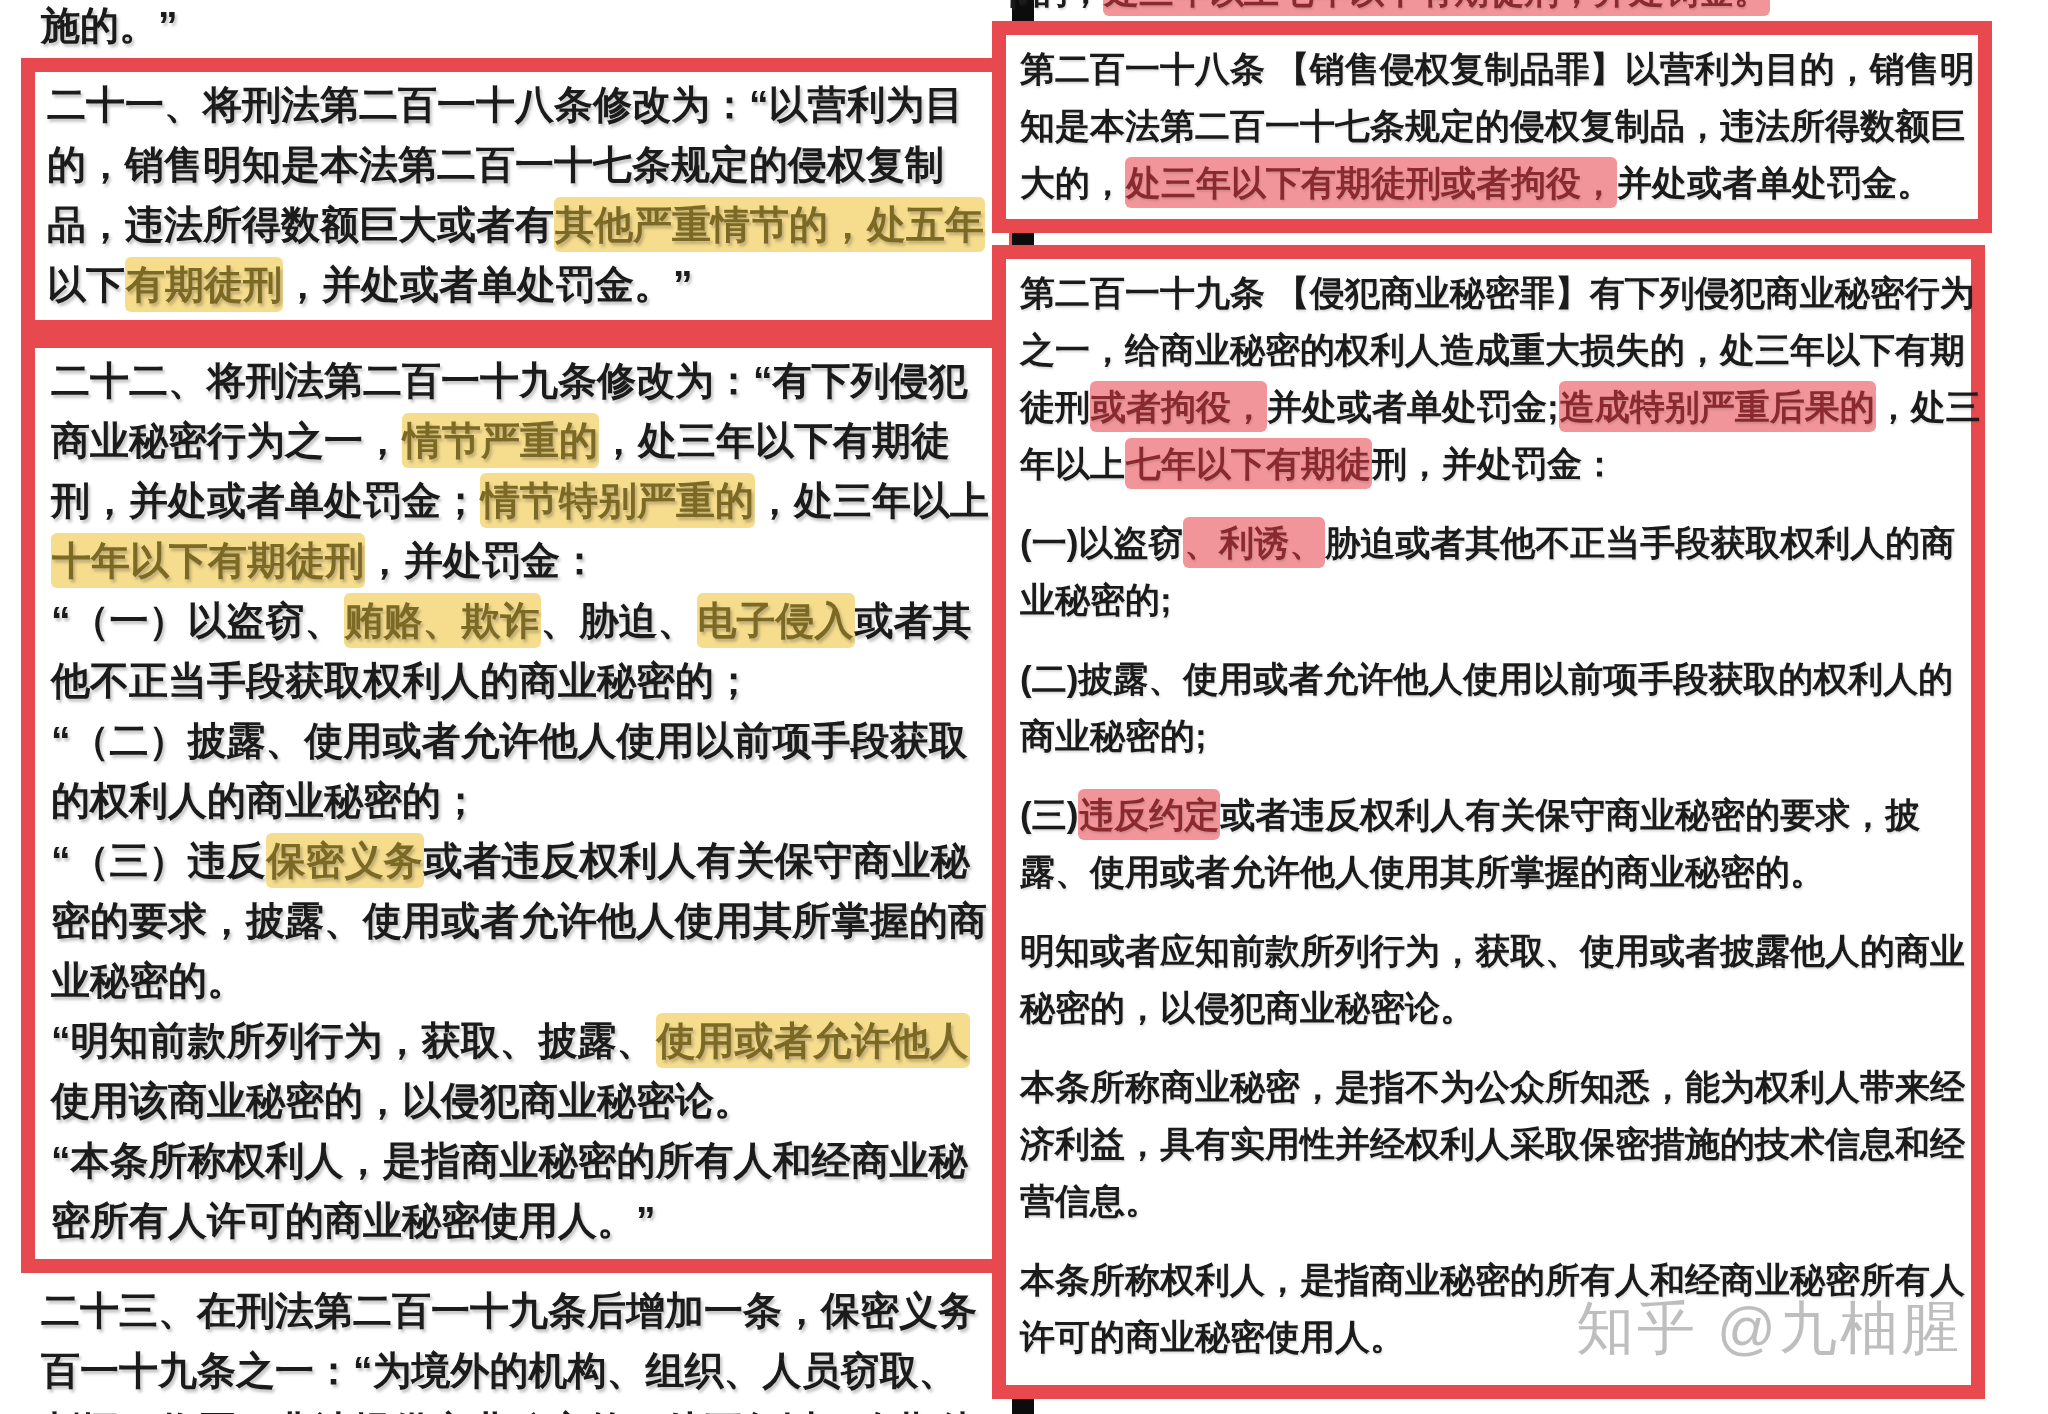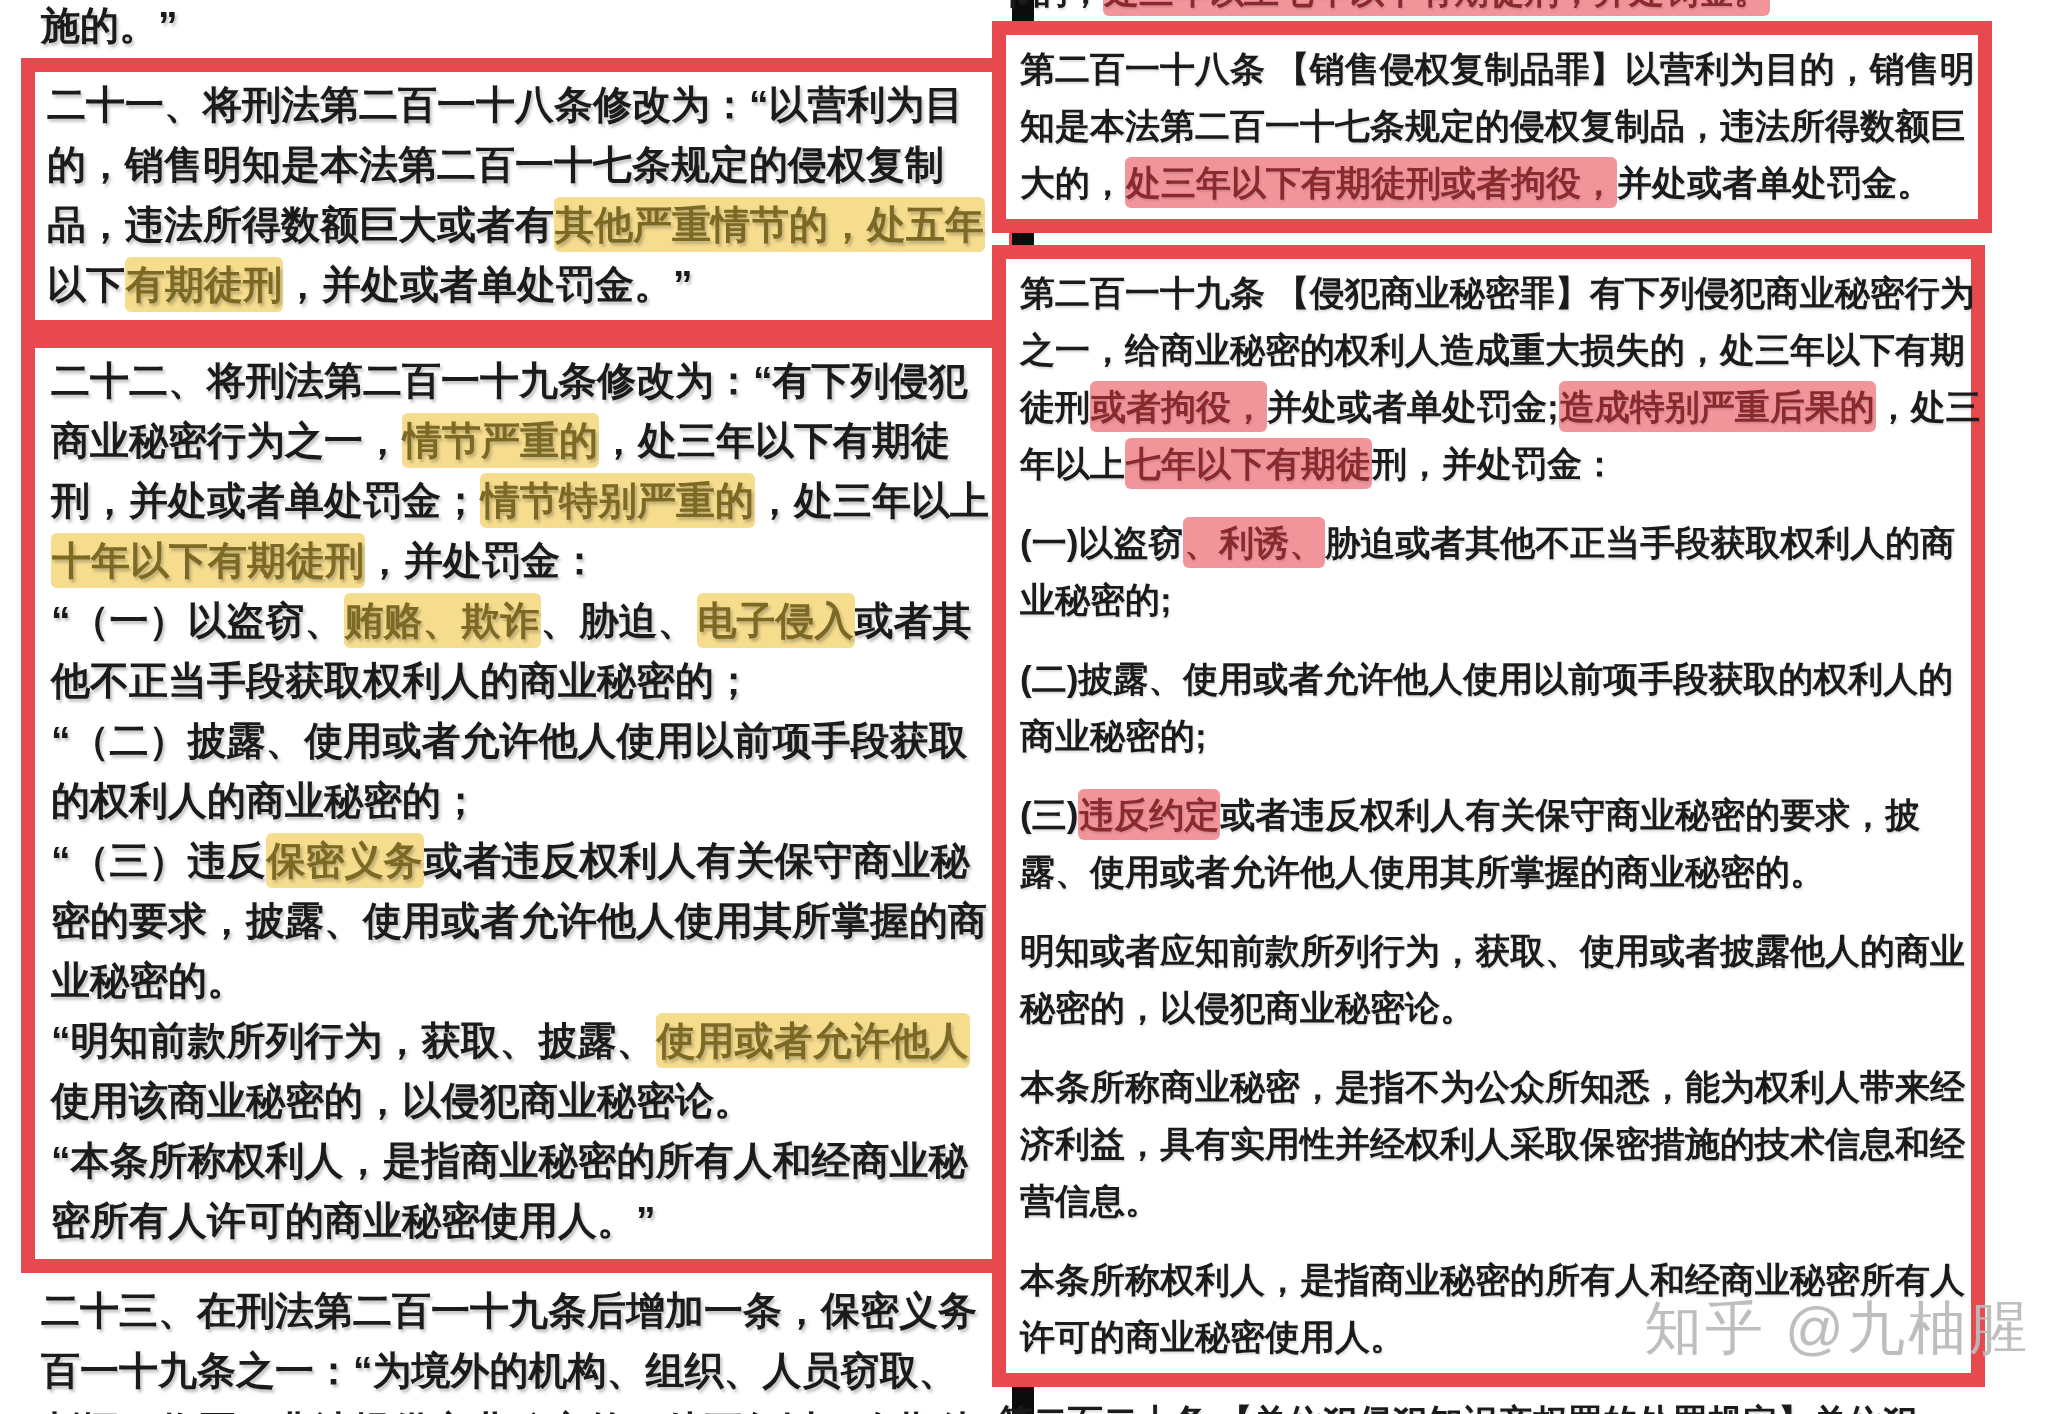--- a/index.html
+++ b/index.html
@@ -15,39 +15,39 @@
   #right-col{left:984px; width:1014px;}
   #left-col .tl{font-size:39px; line-height:60px; white-space:nowrap;
     text-shadow:2px 3px 3px rgba(70,70,70,.32);}
   #right-col .tl{font-size:35px; line-height:57px; white-space:nowrap;
     text-shadow:1px 2px 2px rgba(80,80,80,.20);}
   
   .redbox{border:14px solid #e8494f; background:#fff;}
   #l-box1{margin:0 0 0 10px; padding:3px 8px 5px 12px;}
   #l-box2{margin:0 0 0 10px; padding:3px 8px 8px 16px;}
   #r-box1{margin:0 6px 0 8px; padding:5px 6px 8px 14px;}
-  #r-box2{margin:12px 13px 0 8px; padding:5px 6px 8px 14px;}
+  #r-box2{margin:12px 13px 0 8px; padding:5px 6px 20px 14px;}
   #r-box2 .para{margin-bottom:22px;}
   #r-box2 .para:last-child{margin-bottom:0;}
   
   #l-top-partial{margin:-4px 0 2px 30px; line-height:50px;}
   #l-after{margin:8px 0 0 30px;}
   #r-top-partial{margin:-38px 0 2px 14px;}
   #r-bottom-partial{margin:6px 0 0 14px;}
   
   mark{padding:6px 1px; border-radius:6px;}
   mark.hl-y{background:#f6dc8d; color:#7c6a24;}
   mark.hl-p{background:#f2959b; color:#8a2a2f;}
   
   #divider{position:absolute; left:1012px; top:0; width:22px; height:1414px;
     background:#0c0c0c;}
   #scroll-thumb{position:absolute; left:1017px; top:538px; width:12px; height:84px;
     background:#9d9d9d; border-radius:7px;}
   
-  #watermark{position:absolute; left:1644px; top:1290px;
+  #watermark{position:absolute; left:1576px; top:1290px;
     font-size:58px; font-weight:500; letter-spacing:3px;
     color:rgba(186,186,186,.95); text-shadow:none; white-space:nowrap;}
 </style>
 </head>
 <body>
 
 <div id="page">
 
   <div class="col" id="left-col">
     <div id="l-top-partial" class="tl"><span>施的。”</span></div>

